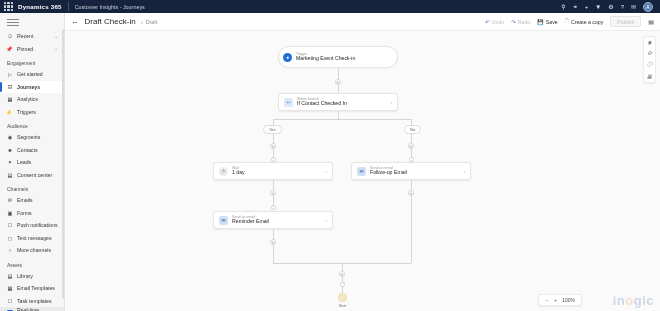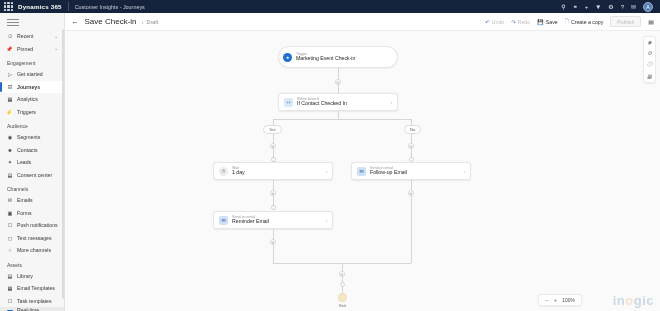--- a/index.html
+++ b/index.html
@@ -252,21 +252,21 @@
     <div class="nav-item footer-sel">
       <span class="ico">■</span>
       <span>Real-time journeys</span>
       <span class="chev">⌄</span>
     </div>
     <div class="sb-scroll"></div>
   </div>
 
   <div class="cmdbar">
     <span class="back-arrow">←</span>
-    <span class="doc-title">Save Check-in</span>
+    <span class="doc-title">Draft Check-in</span>
     <span class="title-sep">‹</span>
     <span class="draft">Draft</span>
 
     <div class="cmd-right">
       <div class="cmd-btn disabled">
         <span class="ci">↶</span>
         <span>Undo</span>
       </div>
       <div class="cmd-btn disabled">
         <span class="ci">↷</span>

